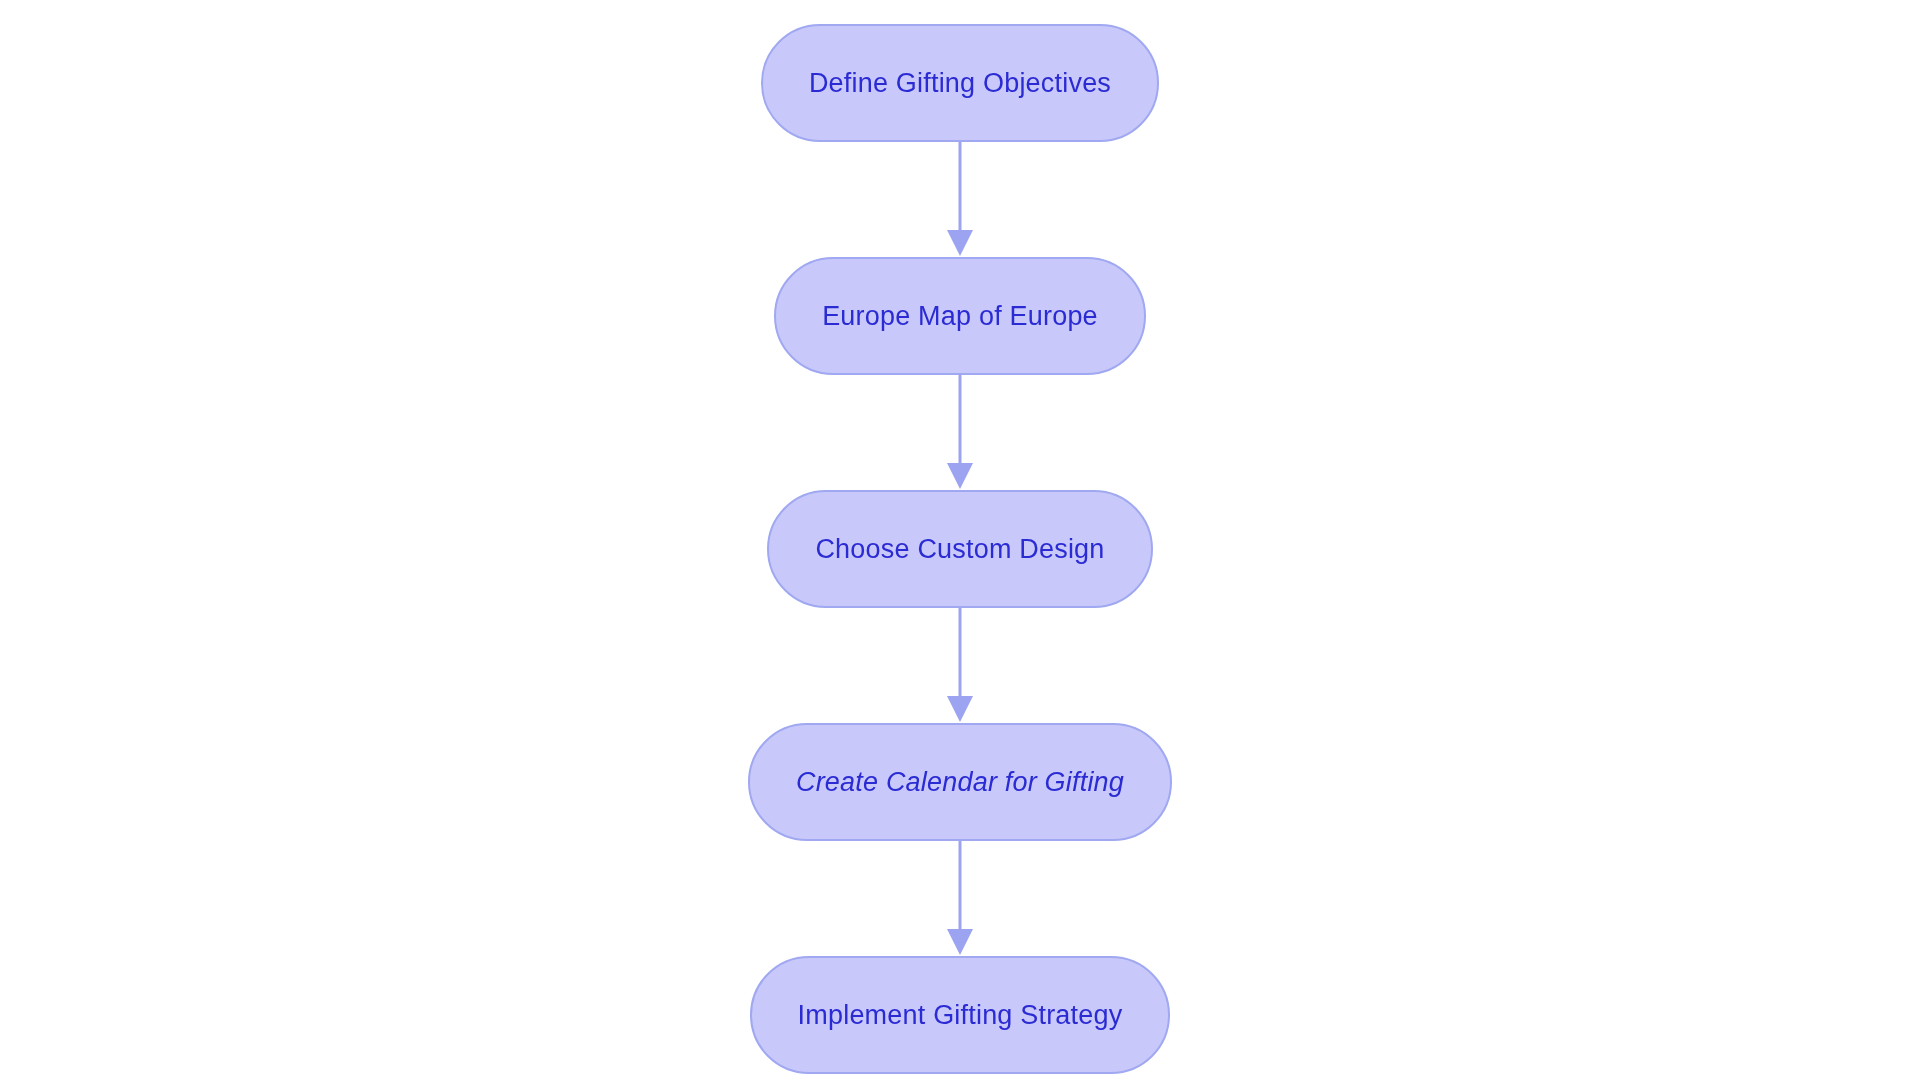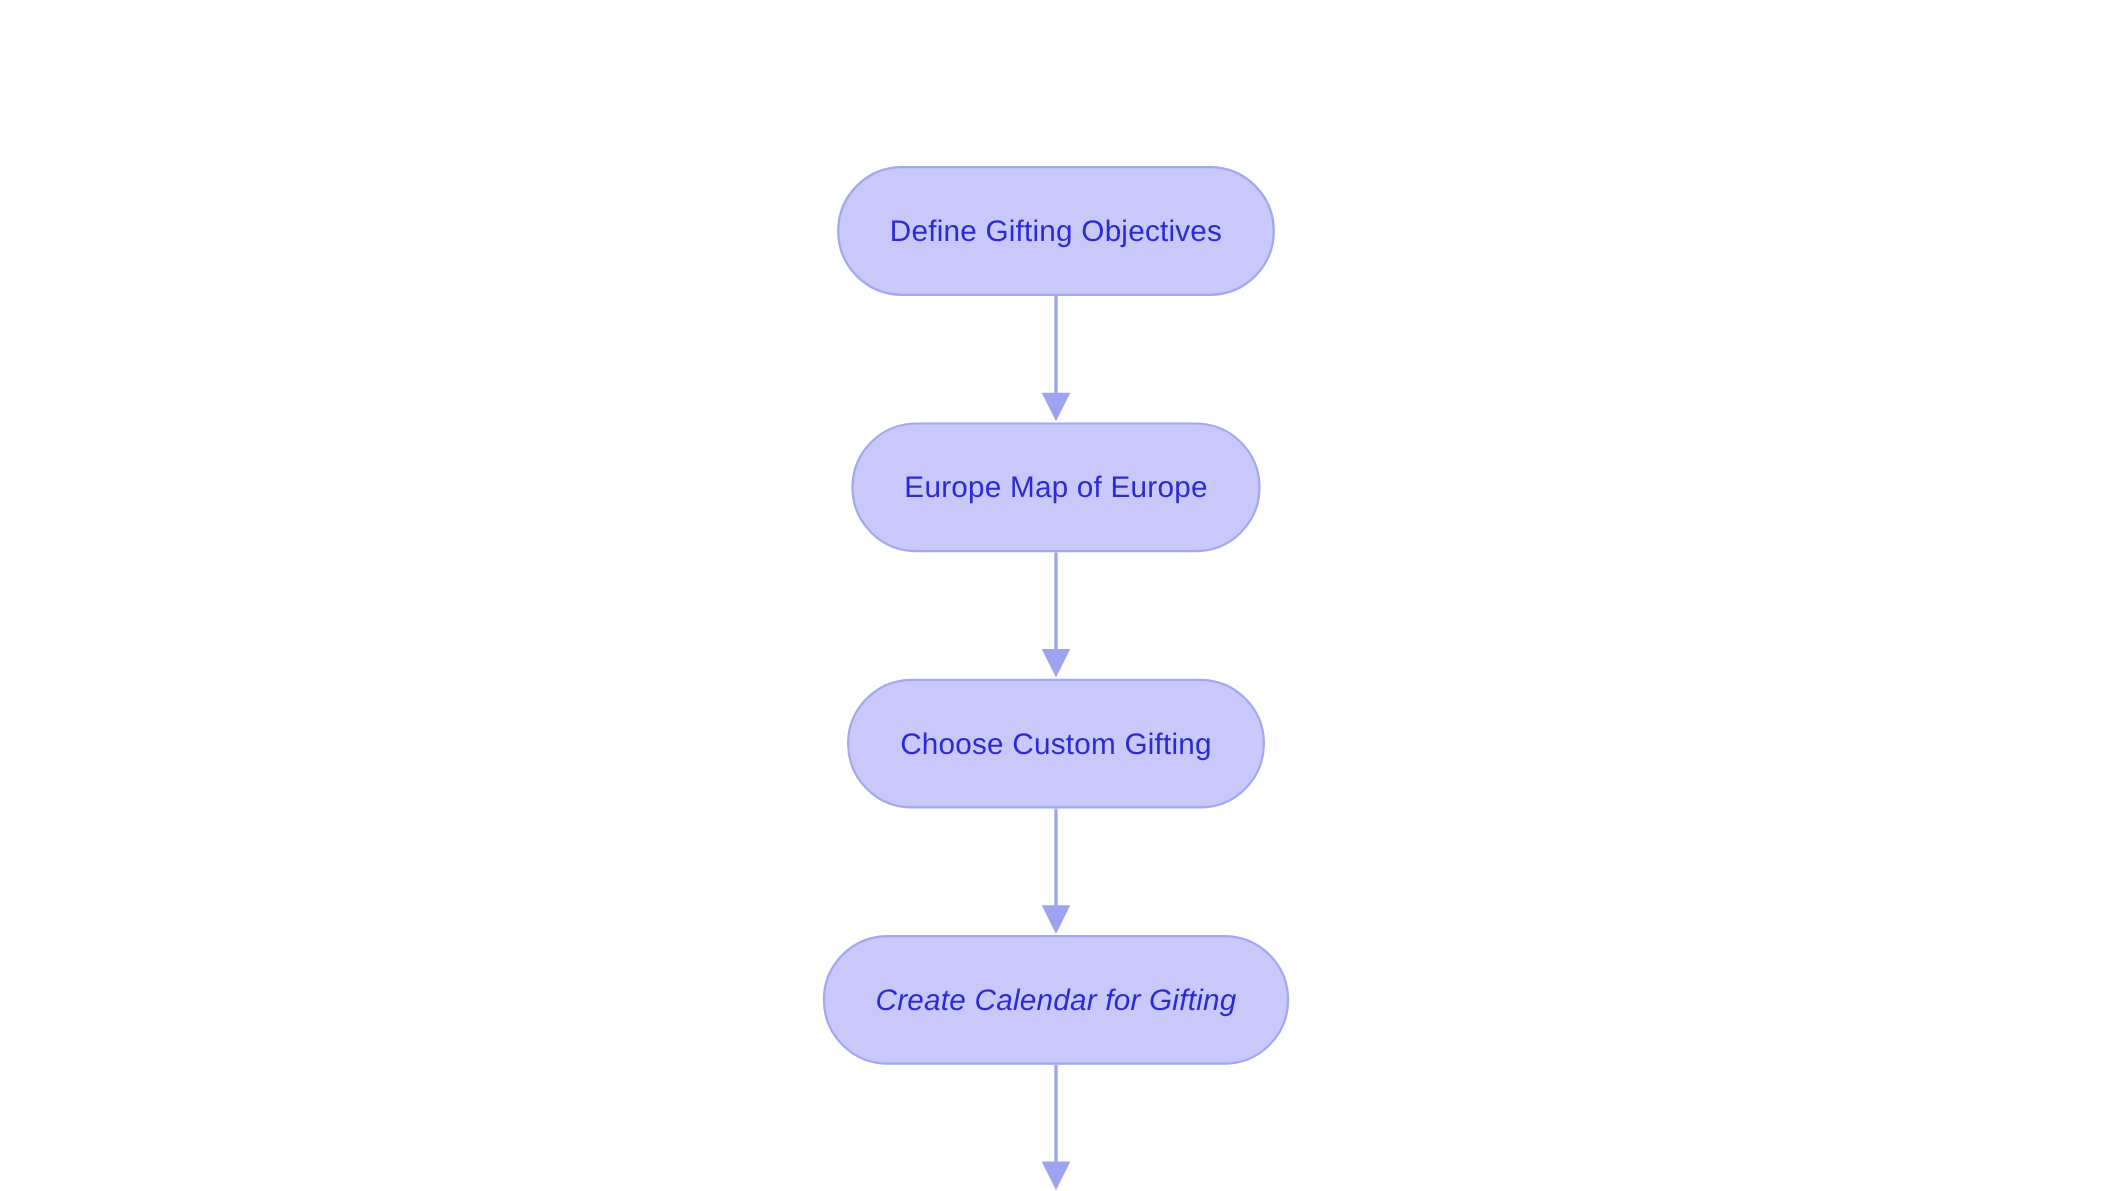--- a/index.html
+++ b/index.html
@@ -23,21 +23,21 @@
 
   .flow-column {
     position: absolute;
     left: 0;
     top: 0;
     width: 1920px;
     height: 1083px;
     display: flex;
     flex-direction: column;
     align-items: center;
-    justify-content: flex-end;
+    justify-content: center;
     padding-top: 15px;
     box-sizing: border-box;
   }
 
   
   .node {
     box-sizing: border-box;
     height: 118px;
     min-width: 120px;
     border-radius: 59px;
@@ -97,36 +97,39 @@
     </div>
 
     <div class="connector">
       <svg viewBox="0 0 26 115" xmlns="http://www.w3.org/2000/svg" aria-hidden="true">
         <line x1="13" y1="0" x2="13" y2="90" stroke="#9CA3F0" stroke-width="3"></line>
         <polygon points="0,88 26,88 13,114" fill="#9CA3F0"></polygon>
       </svg>
     </div>
 
     <div class="node" style="background: rgb(200, 200, 250); border-color: rgb(159, 168, 240);">
-      <span class="node-label" style="color: rgb(43, 43, 212);">Choose Custom Gifting</span>
+      <span class="node-label" style="color: rgb(43, 43, 212);">Choose Custom Design</span>
     </div>
 
     <div class="connector">
       <svg viewBox="0 0 26 115" xmlns="http://www.w3.org/2000/svg" aria-hidden="true">
         <line x1="13" y1="0" x2="13" y2="90" stroke="#9CA3F0" stroke-width="3"></line>
         <polygon points="0,88 26,88 13,114" fill="#9CA3F0"></polygon>
       </svg>
     </div>
 
     <div class="node" style="background: rgb(200, 200, 250); border-color: rgb(159, 168, 240); font-style: italic;">
       <span class="node-label" style="color: rgb(43, 43, 212);">Create Calendar for Gifting</span>
     </div>
 
     <div class="connector">
       <svg viewBox="0 0 26 115" xmlns="http://www.w3.org/2000/svg" aria-hidden="true">
         <line x1="13" y1="0" x2="13" y2="90" stroke="#9CA3F0" stroke-width="3"></line>
         <polygon points="0,88 26,88 13,114" fill="#9CA3F0"></polygon>
       </svg>
     </div>
 
+    <div class="node" style="background: rgb(200, 200, 250); border-color: rgb(159, 168, 240);">
+      <span class="node-label" style="color: rgb(43, 43, 212);">Implement Gifting Strategy</span>
+    </div>
 
   </div>
 </div>
 
 </body></html>

